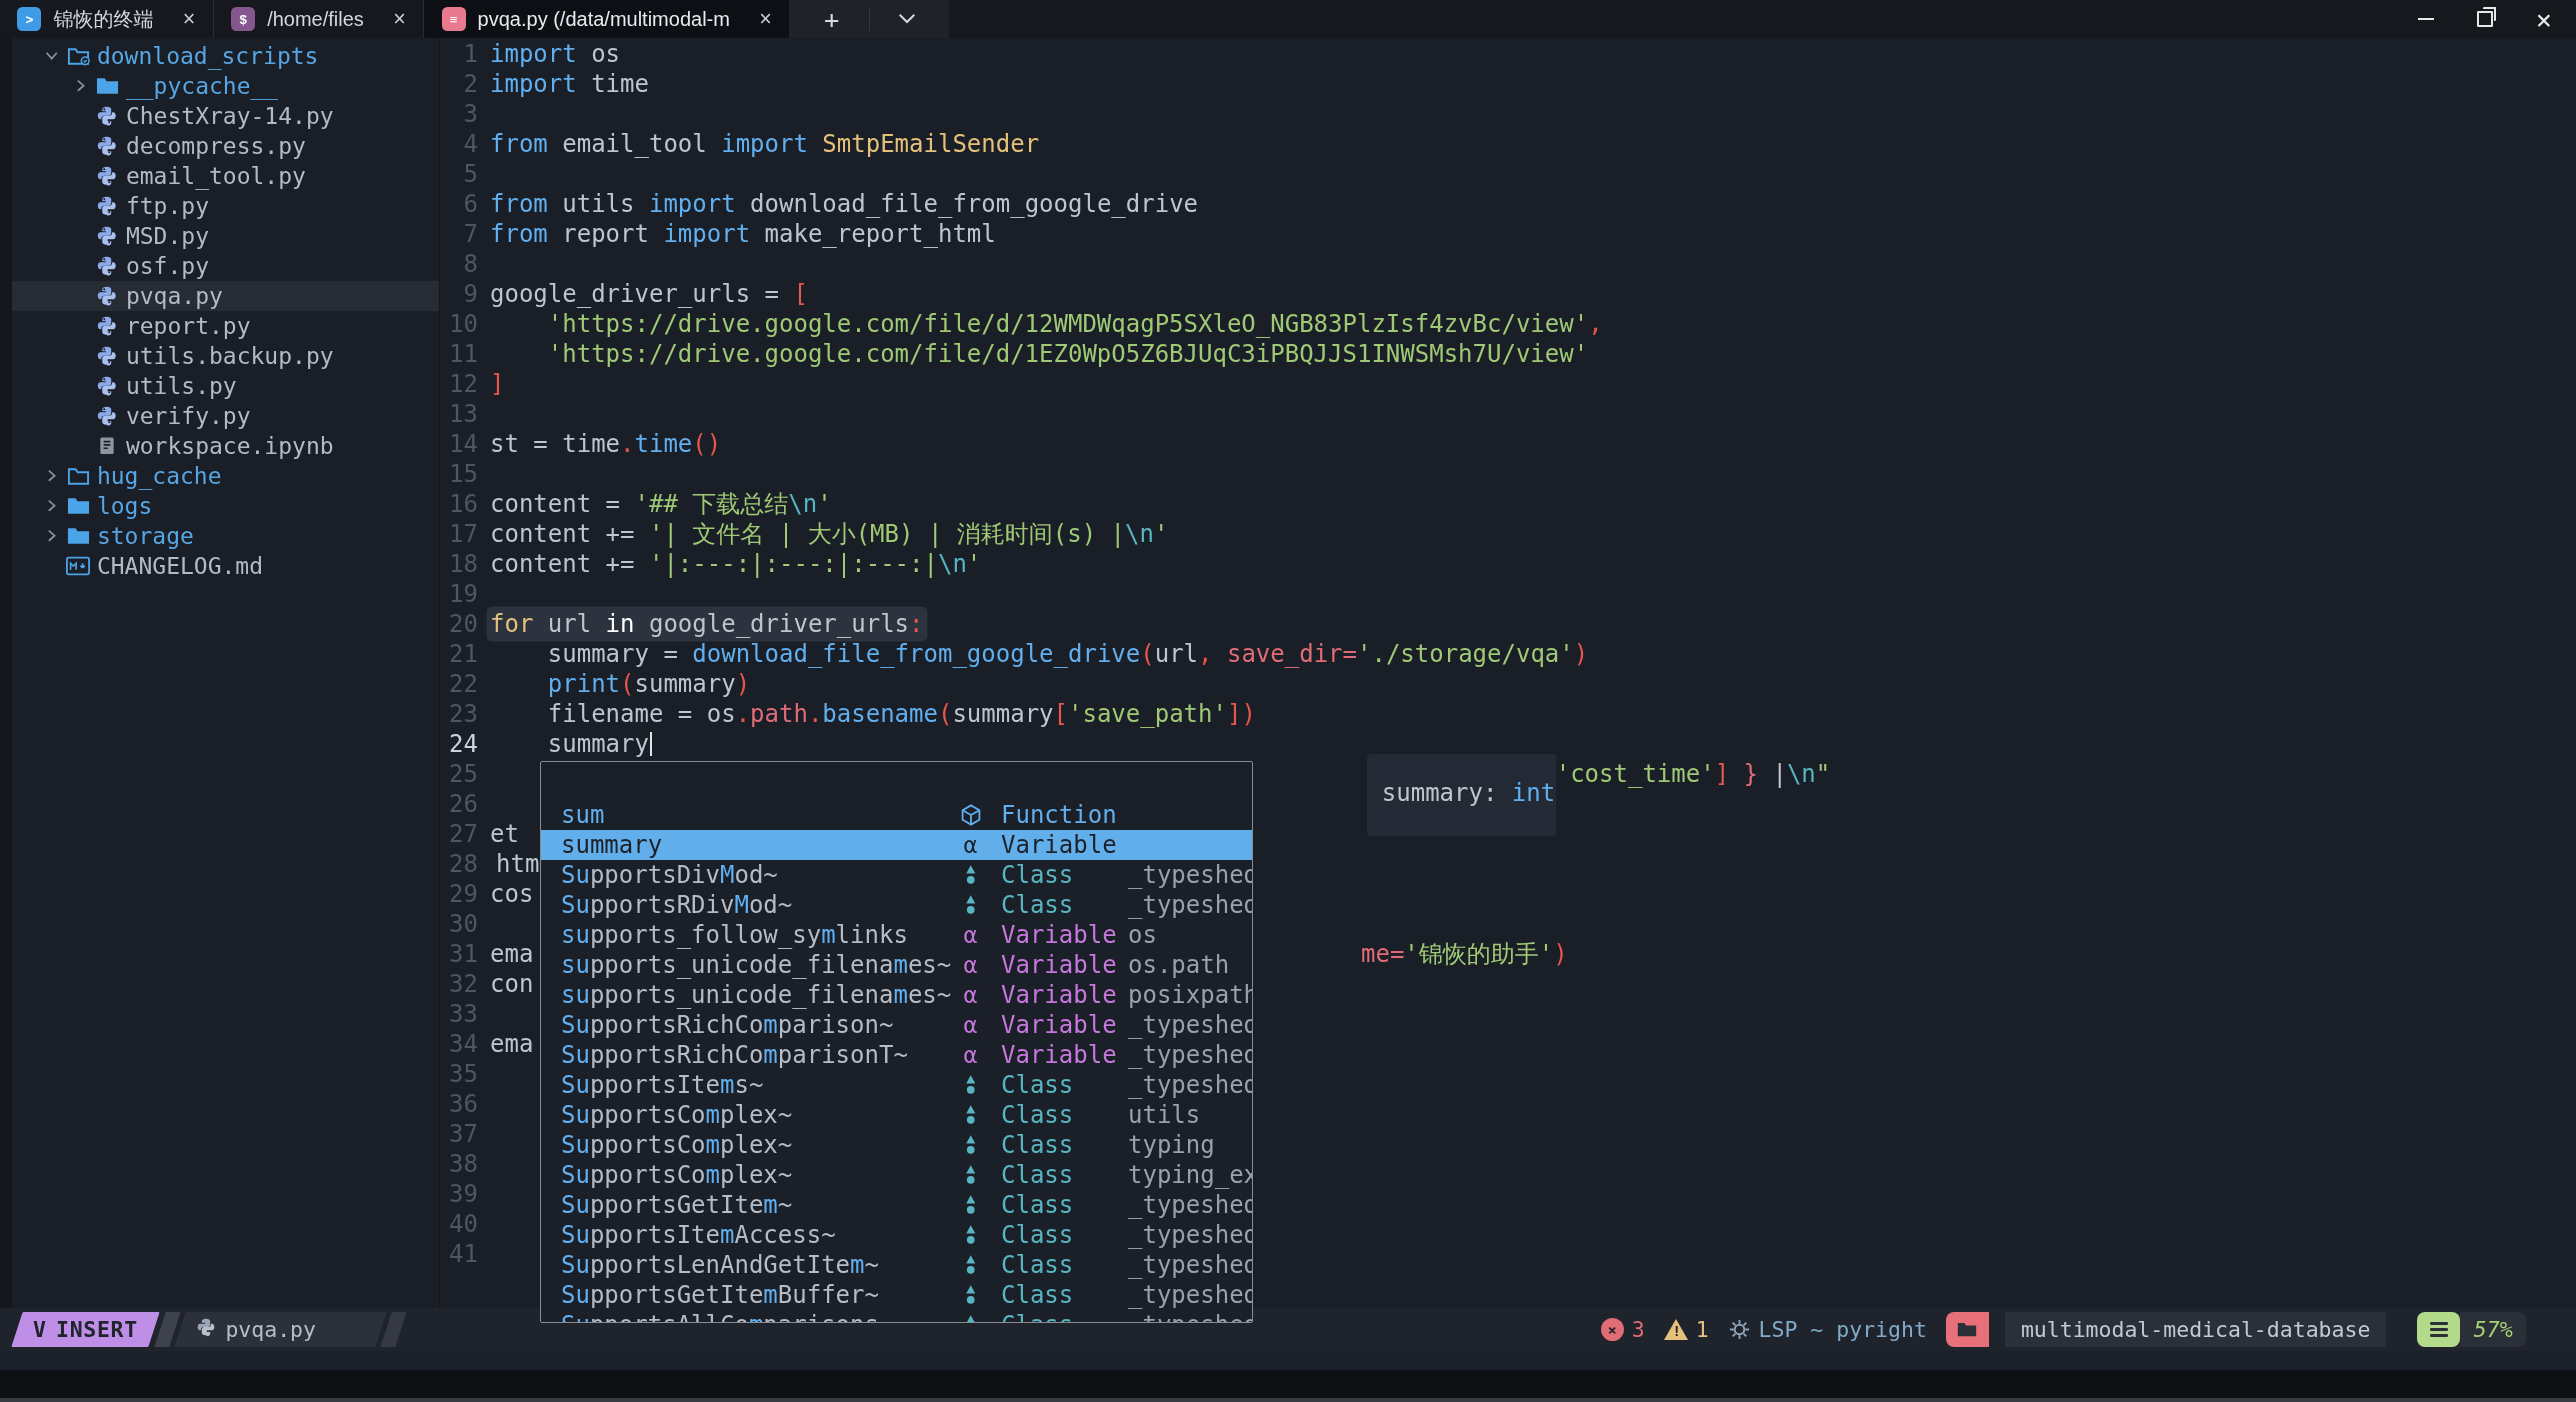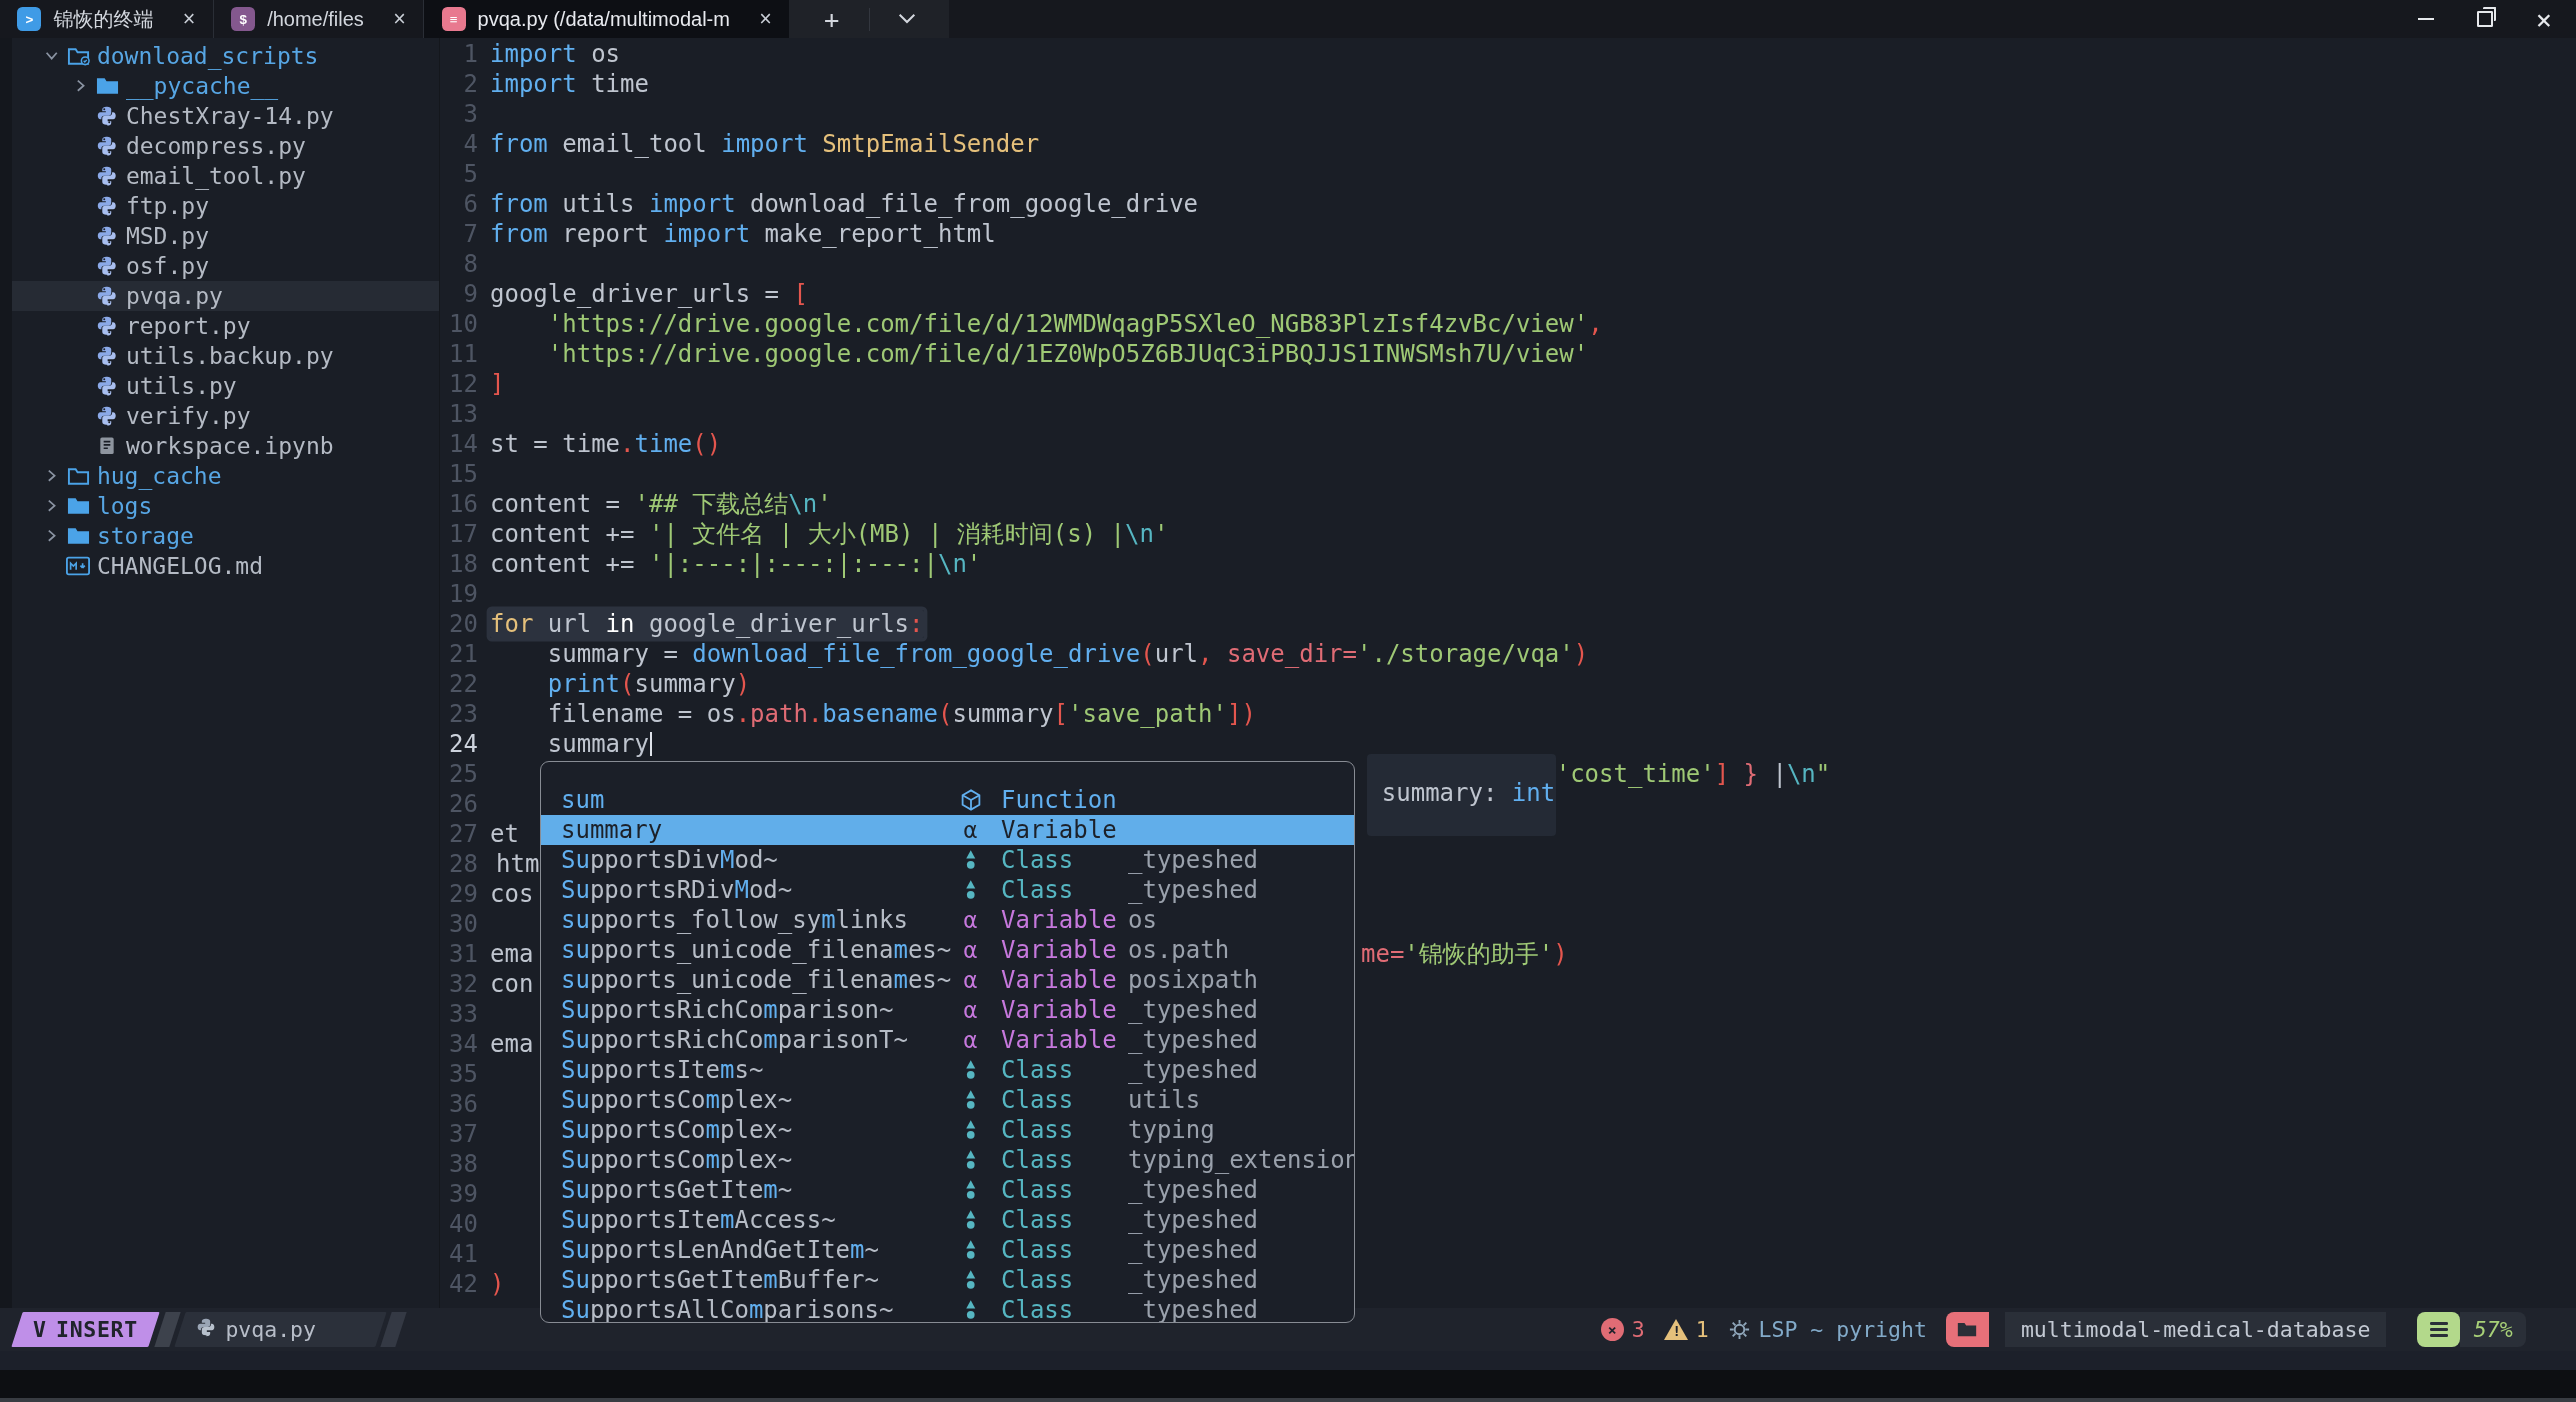--- a/index.html
+++ b/index.html
@@ -39,22 +39,22 @@
   .codeline{height:30px;position:relative;font-size:24px;line-height:30px;white-space:pre;}
   .ln{position:absolute;left:0;top:0;width:38px;text-align:right;color:#4e5563;font-size:24px;}
   .ln.cur{color:#ccd2dc;}
   .lc{position:absolute;left:50px;top:0;right:0;height:30px;}
   .part{position:absolute;top:0;white-space:pre;}
   .hlspan{background:#2c323e;border-radius:2px;box-shadow:0 0 0 3.4px #2c323e;}
   .cursorbar{display:inline-block;width:2px;height:24px;background:#dfe3ea;vertical-align:-4px;margin-left:0.7px;}
   .c-kw{color:#61afef}.c-fn{color:#61afef}.c-fg{color:#bfc5cf}.c-yl{color:#e5c07b}
   .c-st{color:#9fc975}.c-rd{color:#e4564e}.c-pk{color:#e06c75}.c-cy{color:#56b6c2}.c-pu{color:#ffffff}
   
-  #popup{position:absolute;left:540px;top:761px;width:815px;height:562px;background:#1b1f28;
-         border:1.3px solid #888c94;border-radius:9px;box-sizing:border-box;padding-top:23px;overflow:hidden;z-index:30;}
+  #popup{position:absolute;left:540px;top:761px;width:713px;height:562px;background:#1b1f28;
+         border:1.3px solid #888c94;border-radius:2px;box-sizing:border-box;padding-top:38px;overflow:hidden;z-index:30;}
   .pi{position:relative;height:30px;font-size:24px;line-height:30px;color:#b6bcc6;white-space:pre;}
   .pi .plabel{position:absolute;left:20px;}
   .pi .picon{position:absolute;left:416px;width:27px;display:flex;align-items:center;justify-content:center;height:30px;}
   .pi .pkind{position:absolute;left:460px;}
   .pi .psrc{position:absolute;left:587px;color:#9aa1ac;}
   .pi .match{color:#61afef;}
   .pi.sel{background:#61aeea;color:#1c2129;}
   .pi.sel .plabel,.pi.sel .pkind,.pi.sel .psrc,.pi.sel .picon{color:#1c2129 !important;}
   .k-Function{color:#61afef}.k-Variable{color:#c678dd}.k-Class{color:#56b6c2}
   .vicon{font-style:normal;font-size:23px;}
@@ -281,21 +281,20 @@
           <div class="codeline"><span class="ln">32</span><span class="lc"><span class="part" style="left: 0px;"><span class="c-fg">con</span></span></span></div>
           <div class="codeline"><span class="ln">33</span><span class="lc"></span></div>
           <div class="codeline"><span class="ln">34</span><span class="lc"><span class="part" style="left: 0px;"><span class="c-fg">ema</span></span></span></div>
           <div class="codeline"><span class="ln">35</span><span class="lc"></span></div>
           <div class="codeline"><span class="ln">36</span><span class="lc"></span></div>
           <div class="codeline"><span class="ln">37</span><span class="lc"></span></div>
           <div class="codeline"><span class="ln">38</span><span class="lc"></span></div>
           <div class="codeline"><span class="ln">39</span><span class="lc"></span></div>
           <div class="codeline"><span class="ln">40</span><span class="lc"></span></div>
           <div class="codeline"><span class="ln">41</span><span class="lc"></span></div>
-          <div class="codeline"><span class="ln">42</span><span class="lc"><span class="part" style="left: 0px;"><span class="c-rd">)</span></span></span></div>
         </div>
       </div>
   </div>
 
   <div id="popup">
       <div class="pi"><span class="plabel"><span class="match">s</span><span class="match">u</span><span class="match">m</span></span><span class="picon k-Function"><svg width="24" height="24" viewBox="0 0 20 20">
             <g stroke="currentColor" stroke-width="1.5" fill="none">
               <path d="M10 2l7 4v8l-7 4-7-4V6z"></path>
               <path d="M3 6l7 4 7-4M10 10v8"></path>
             </g>

